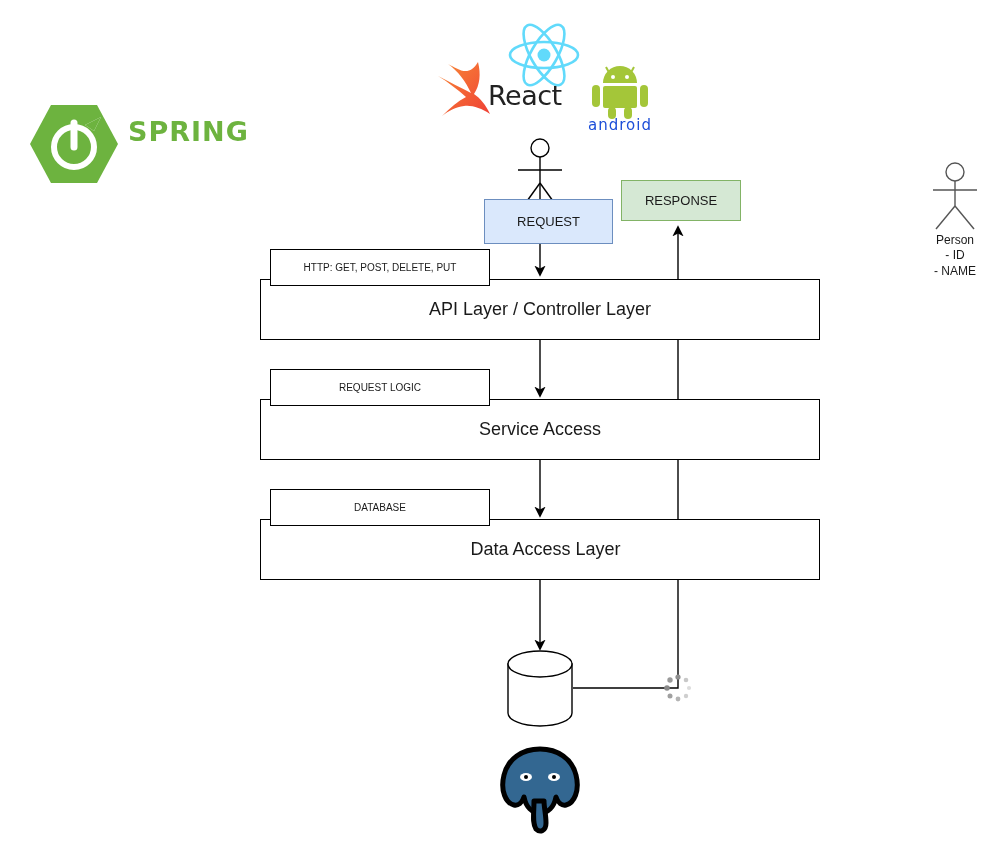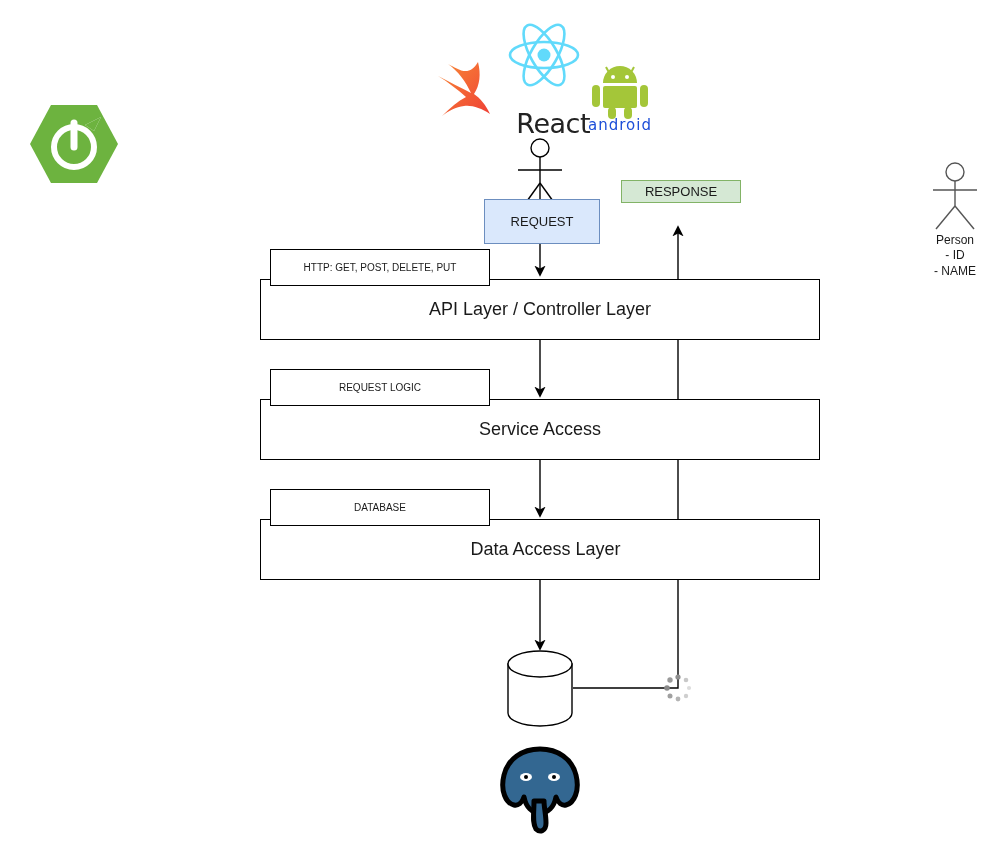--- a/index.html
+++ b/index.html
@@ -145,20 +145,21 @@
     <polygon points="23,2 69,2 90,41 69,80 23,80 2,41" fill="#6db33f"></polygon>
     <g stroke="#ffffff" fill="none">
       <circle cx="46" cy="44" r="20" stroke-width="6"></circle>
       <path d="M46,44 L46,20" stroke-width="7" stroke-linecap="round"></path>
     </g>
     <path d="M57,22 L73,14 L66,28 Z" fill="#ffffff"></path>
     <path d="M57,22 L73,14 L66,28 Z" fill="#6db33f"></path>
   </svg>
 </div>
 <div class="spring-text" style="left:128px; top:118px;">
+  <div>SPRING</div>
 </div>
 
 <div class="abs logo" style="left:434px; top:58px; width:66px; height:62px;">
   <svg width="66" height="62" viewBox="0 0 66 62" xmlns="http://www.w3.org/2000/svg">
     <defs>
       <linearGradient id="swiftgrad" x1="0" y1="0" x2="1" y2="1">
         <stop offset="0%" stop-color="#f88a36"></stop>
         <stop offset="100%" stop-color="#ef3f35"></stop>
       </linearGradient>
     </defs>
@@ -171,21 +172,21 @@
 <div class="abs logo" style="left:505px; top:20px; width:78px; height:70px;">
   <svg width="78" height="70" viewBox="0 0 78 70" xmlns="http://www.w3.org/2000/svg">
     <g stroke="#61dafb" fill="none" stroke-width="2.6">
       <ellipse cx="39" cy="35" rx="34" ry="13"></ellipse>
       <ellipse cx="39" cy="35" rx="34" ry="13" transform="rotate(60 39 35)"></ellipse>
       <ellipse cx="39" cy="35" rx="34" ry="13" transform="rotate(120 39 35)"></ellipse>
     </g>
     <circle cx="39" cy="35" r="6.5" fill="#61dafb"></circle>
   </svg>
 </div>
-<div class="react-text" style="left:500px; top:80px; width:90px; text-align:right;margin-top:28px;">React</div>
+<div class="react-text" style="left:488px; top:80px; width:90px; text-align:left;">React</div>
 
 <div class="abs logo" style="left:589px; top:63px; width:62px; height:56px;">
   <svg width="62" height="56" viewBox="0 0 62 56" xmlns="http://www.w3.org/2000/svg">
     <g fill="#a4c639">
       <path d="M14,20 A17,17 0 0 1 48,20 Z"></path>
       <line x1="17" y1="4" x2="22" y2="13" stroke="#a4c639" stroke-width="2"></line>
       <line x1="45" y1="4" x2="40" y2="13" stroke="#a4c639" stroke-width="2"></line>
       <rect x="14" y="23" width="34" height="22" rx="2"></rect>
       <rect x="3" y="22" width="8" height="22" rx="4"></rect>
       <rect x="51" y="22" width="8" height="22" rx="4"></rect>
@@ -211,23 +212,23 @@
       <ellipse cx="34" cy="34" rx="6" ry="4"></ellipse>
       <ellipse cx="62" cy="34" rx="6" ry="4"></ellipse>
     </g>
     <g fill="#000000">
       <circle cx="34" cy="34" r="2"></circle>
       <circle cx="62" cy="34" r="2"></circle>
     </g>
   </svg>
 </div>
 
-<div class="abs box req-box" style="left:484px; top:199px; width:116px; height:45px;">REQUEST</div>
-
-<div class="abs box resp-box" style="left:621px; top:180px; width:120px; height:23px;">RESPONSE</div>
+<div class="abs box req-box" style="left:484px; top:199px; width:129px; height:45px;">REQUEST</div>
+
+<div class="abs box resp-box" style="left:621px; top:180px; width:120px; height:41px;">RESPONSE</div>
 
 <div class="abs box layer-box" style="left:260px; top:279px; width:560px; height:61px;">API Layer / Controller Layer</div>
 <div class="abs box tag-box" style="left:270px; top:249px; width:220px; height:37px;">HTTP: GET, POST, DELETE, PUT</div>
 
 <div class="abs box layer-box" style="left:260px; top:399px; width:560px; height:61px;">Service Access</div>
 <div class="abs box tag-box" style="left:270px; top:369px; width:220px; height:37px;">REQUEST LOGIC</div>
 
 <div class="abs box layer-box" style="left:260px; top:519px; width:560px; height:61px;padding-left:11px;">Data Access Layer</div>
 <div class="abs box tag-box" style="left:270px; top:489px; width:220px; height:37px;">DATABASE</div>
 

